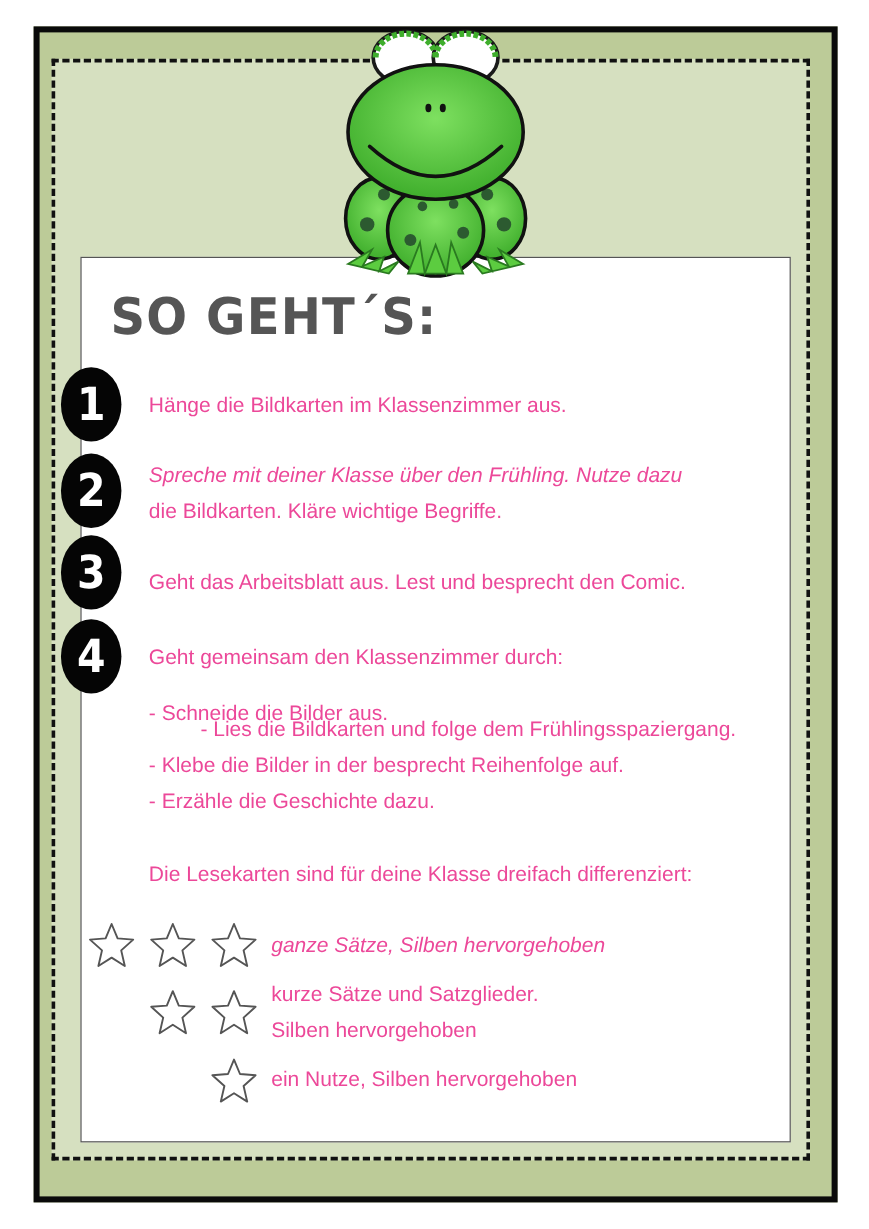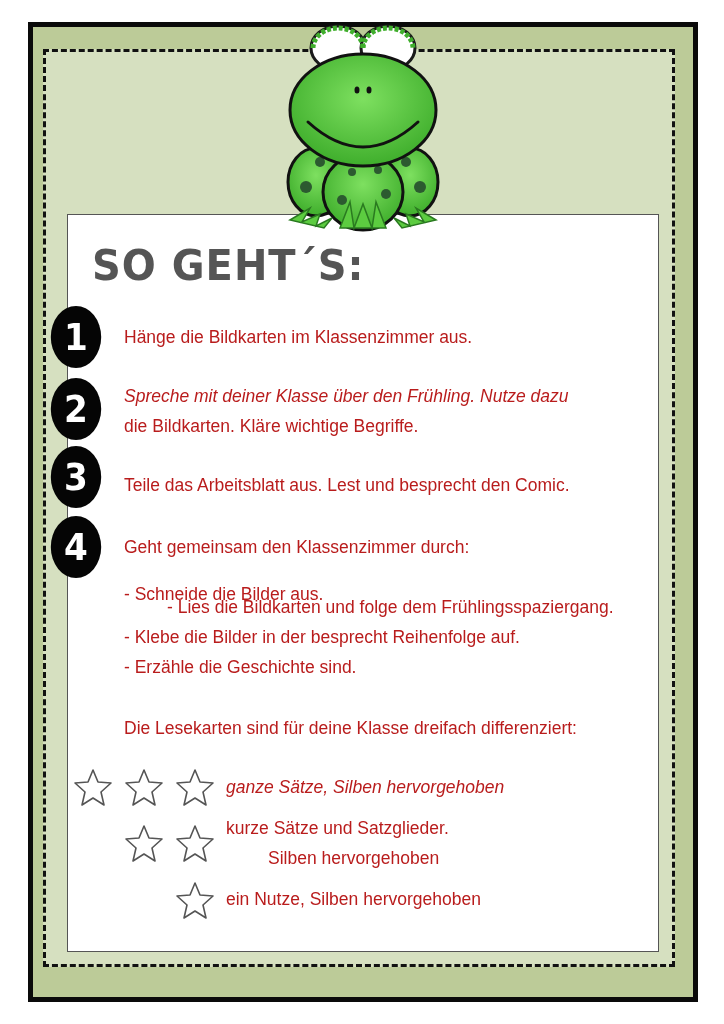--- a/index.html
+++ b/index.html
@@ -2,21 +2,21 @@
 <html><head>
 <meta charset="utf-8">
 <style>
   html, body { margin:0; padding:0; background:#ffffff; }
   body { width:724px; height:1024px; position:relative; overflow:hidden; font-family:"DejaVu Sans", sans-serif; }
   .frame { position:absolute; left:28px; top:22px; width:660px; height:970px; border:5px solid #0a0a0a; background:#bccb98; }
   .inner { position:absolute; left:10px; top:22px; width:632px; height:918px; background:#d6e0c0; border:3px dashed #111; box-sizing:border-box; }
   .card { position:absolute; left:67px; top:214px; width:592px; height:738px; background:#ffffff; border:1px solid #555; box-sizing:border-box; }
   .title { position:absolute; left:92px; top:242px; font-family:"DejaVu Sans", sans-serif; font-weight:bold; font-size:40px; color:#555555; letter-spacing:1px; transform:scaleY(1.05); }
   .num { position:absolute; width:56px; height:62px; border-radius:50%; background:#050505; color:#fff; font-family:"DejaVu Sans", sans-serif; font-weight:bold; font-size:38px; display:flex; align-items:center; justify-content:center; transform:scaleX(0.9); }
-  .txt { position:absolute; font-family:"Liberation Sans", sans-serif; font-size:17.5px; color:#b91c1c; line-height:30px; white-space:nowrap; }
+  .txt { position:absolute; font-family:"Liberation Sans", sans-serif; font-size:17.5px; color:#ec4899; line-height:30px; white-space:nowrap; }
   .star { position:absolute; width:40px; height:40px; }
   .frog { position:absolute; left:280px; top:22px; width:166px; height:212px; }
 </style>
 </head>
 <body>
 
 <div class="frame">
   <div class="inner"></div>
 </div>
 
@@ -64,28 +64,28 @@
 <div class="title">SO GEHT´S:</div>
 
 <div class="num" style="left:48px; top:306px;">1</div>
 <div class="txt" style="left:124px; top:322px;">Hänge die Bildkarten im Klassenzimmer aus.</div>
 
 <div class="num" style="left:48px; top:378px;">2</div>
 <div class="txt" style="left:124px; top:381px;font-style:italic;">Spreche mit deiner Klasse über den Frühling. Nutze dazu</div>
 <div class="txt" style="left:124px; top:411px;">die Bildkarten. Kläre wichtige Begriffe.</div>
 
 <div class="num" style="left:48px; top:446px;">3</div>
-<div class="txt" style="left:124px; top:470px;">Teile das Arbeitsblatt aus. Lest und besprecht den Comic.</div>
+<div class="txt" style="left:124px; top:470px;">Geht das Arbeitsblatt aus. Lest und besprecht den Comic.</div>
 
 <div class="num" style="left:48px; top:516px;">4</div>
 <div class="txt" style="left:124px; top:532px;">Geht gemeinsam den Klassenzimmer durch:</div>
 <div class="txt" style="left:124px; top:579px;">-  Schneide die Bilder aus.</div>
 <div class="txt" style="left:124px; top:592px;margin-left:43px;">-  Lies die Bildkarten und folge dem Frühlingsspaziergang.</div>
 <div class="txt" style="left:124px; top:622px;">-  Klebe die Bilder in der besprecht Reihenfolge auf.</div>
-<div class="txt" style="left:124px; top:652px;">-  Erzähle die Geschichte sind.</div>
+<div class="txt" style="left:124px; top:652px;">-  Erzähle die Geschichte dazu.</div>
 
 <div class="txt" style="left:124px; top:713px;">Die Lesekarten sind für deine Klasse dreifach differenziert:</div>
 
 <svg class="star" style="left:73px; top:767px;" viewBox="0 0 40 40">
     <path d="M20 3 L25 15 L38 16 L28 25 L31 38 L20 31 L9 38 L12 25 L2 16 L15 15 Z" fill="none" stroke="#555" stroke-width="1.6" stroke-linejoin="round"></path>
   </svg>
 <svg class="star" style="left:124px; top:767px;" viewBox="0 0 40 40">
     <path d="M20 3 L25 15 L38 16 L28 25 L31 38 L20 31 L9 38 L12 25 L2 16 L15 15 Z" fill="none" stroke="#555" stroke-width="1.6" stroke-linejoin="round"></path>
   </svg>
 <svg class="star" style="left:175px; top:767px;" viewBox="0 0 40 40">
@@ -93,18 +93,18 @@
   </svg>
 <div class="txt" style="left:226px; top:772px;font-style:italic;">ganze Sätze, Silben hervorgehoben</div>
 
 <svg class="star" style="left:124px; top:823px;" viewBox="0 0 40 40">
     <path d="M20 3 L25 15 L38 16 L28 25 L31 38 L20 31 L9 38 L12 25 L2 16 L15 15 Z" fill="none" stroke="#555" stroke-width="1.6" stroke-linejoin="round"></path>
   </svg>
 <svg class="star" style="left:175px; top:823px;" viewBox="0 0 40 40">
     <path d="M20 3 L25 15 L38 16 L28 25 L31 38 L20 31 L9 38 L12 25 L2 16 L15 15 Z" fill="none" stroke="#555" stroke-width="1.6" stroke-linejoin="round"></path>
   </svg>
 <div class="txt" style="left:226px; top:813px;">kurze Sätze und Satzglieder.</div>
-<div class="txt" style="left:226px; top:843px;margin-left:42px;">Silben hervorgehoben</div>
+<div class="txt" style="left:226px; top:843px;">Silben hervorgehoben</div>
 
 <svg class="star" style="left:175px; top:880px;" viewBox="0 0 40 40">
     <path d="M20 3 L25 15 L38 16 L28 25 L31 38 L20 31 L9 38 L12 25 L2 16 L15 15 Z" fill="none" stroke="#555" stroke-width="1.6" stroke-linejoin="round"></path>
   </svg>
 <div class="txt" style="left:226px; top:884px;">ein Nutze, Silben hervorgehoben</div>
 
 </body></html>

